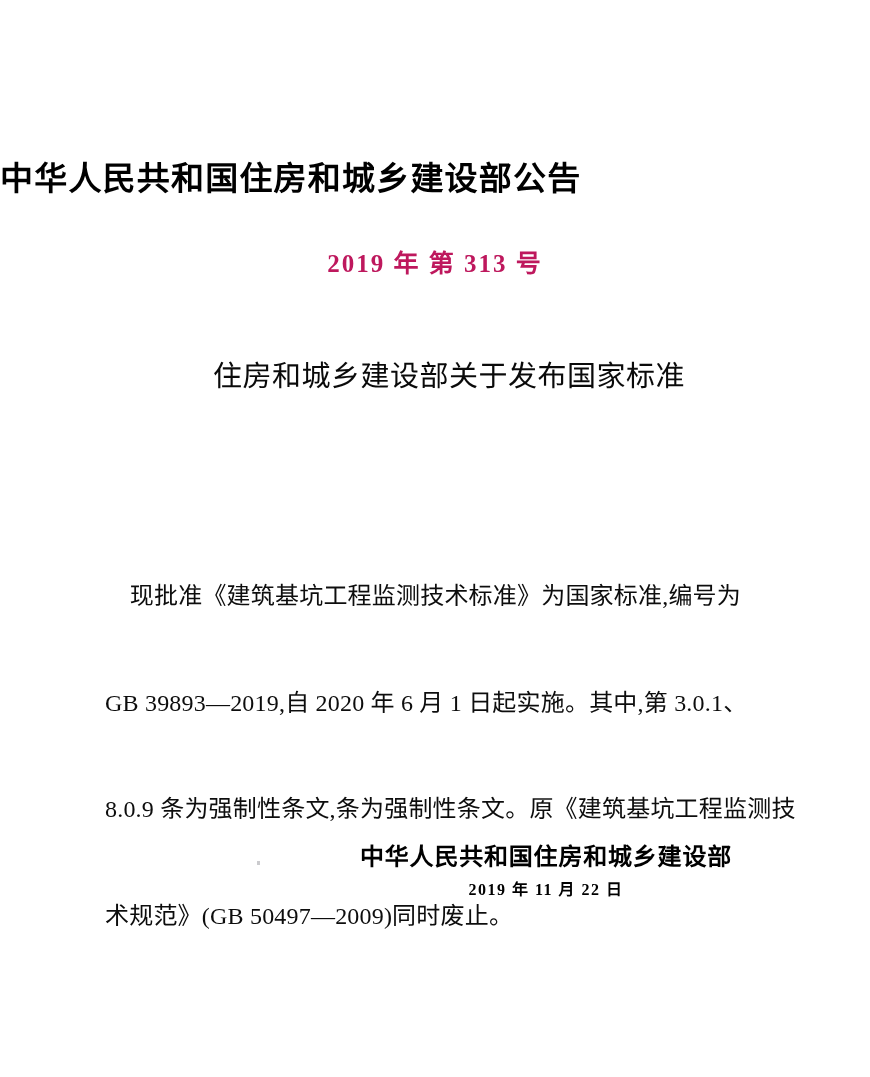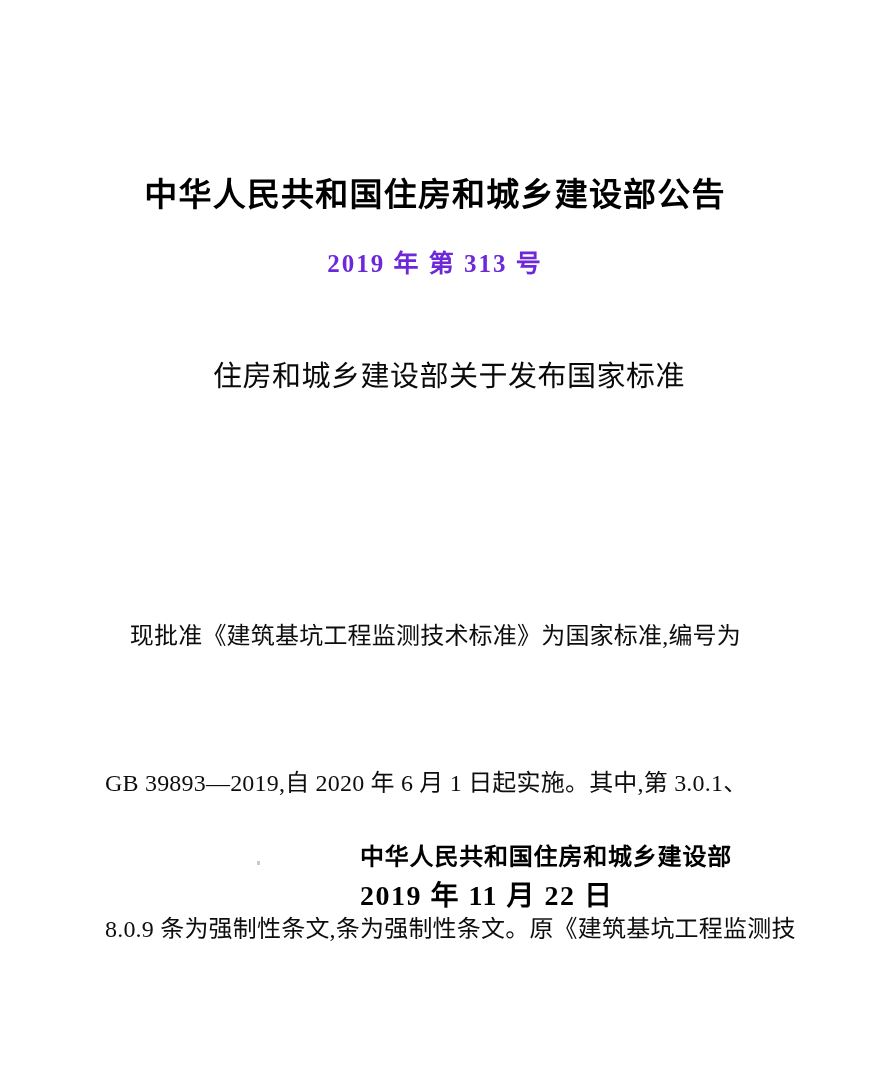--- a/index.html
+++ b/index.html
@@ -18,43 +18,42 @@
     font-family: "Liberation Serif", "DejaVu Serif", serif;
     color: #0d0d0d;
     -webkit-font-smoothing: antialiased;
   }
 
   
   .doc-title {
     position: absolute;
     left: 0;
     right: 0;
-    top: 152px;
-    text-align: center;
+    top: 136px;
     font-family: "Liberation Sans", "DejaVu Sans", sans-serif;
     font-weight: 700;
     font-size: 33px;
     letter-spacing: 1.2px;
     line-height: 42px;
     color: #000000;
   }
 
   
   .doc-number {
     position: absolute;
     left: 0;
     right: 0;
     top: 247px;
     text-align: center;
     font-family: "Liberation Serif", "DejaVu Serif", serif;
     font-weight: 700;
     font-size: 25px;
     letter-spacing: 2px;
     line-height: 34px;
-    color: #6d28d9;
+    color: #be185d;
   }
 
   
   .doc-subtitle {
     position: absolute;
     left: 0;
     right: 0;
     top: 352px;
     text-align: center;
     font-family: "Liberation Serif", "DejaVu Serif", serif;
@@ -81,44 +80,42 @@
     letter-spacing: 0.2px;
     color: #0d0d0d;
   }
   .body-para {
     margin: 0;
     white-space: pre-wrap;
   }
   .body-para .para-line {
     display: block;
     white-space: pre;
-    margin-top: 40px;
   }
 
   
   .signature {
     position: absolute;
     right: 138px;
     top: 840px;
-    text-align: left;
+    text-align: center;
   }
   .signature-org {
     font-family: "Liberation Sans", "DejaVu Sans", sans-serif;
     font-weight: 700;
     font-size: 24px;
     letter-spacing: 0.8px;
     line-height: 34px;
     color: #000000;
     white-space: pre;
   }
   .signature-date {
-    margin-top: 6px;
     font-family: "Liberation Serif", "DejaVu Serif", serif;
     font-weight: 700;
-    font-size: 28px;
+    font-size: 16px;
     letter-spacing: 1.5px;
     line-height: 32px;
     color: #000000;
     white-space: pre;
   }
 
   
   .scan-speck {
     position: absolute;
     left: 257px;
@@ -141,20 +138,21 @@
   <div class="doc-subtitle">
     <span class="subtitle-line">住房和城乡建设部关于发布国家标准</span>
   </div>
 
   <div class="body-block">
 
     <p class="body-para">
       <span class="para-line">    现批准《建筑基坑工程监测技术标准》为国家标准,编号为</span>
       <span class="para-line">GB 39893—2019,自 2020 年 6 月 1 日起实施。其中,第 3.0.1、</span>
       <span class="para-line">8.0.9 条为强制性条文,条为强制性条文。原《建筑基坑工程监测技</span>
+      <span class="para-line">术规范》(GB 50497—2009)同时废止。</span>
     </p>
 
     <p class="body-para">
       <span class="para-line">    本标准在住房和城乡建设部门户网站(www. mohurd. gov. cn)</span>
       
       
     </p>
 
   </div>
 

